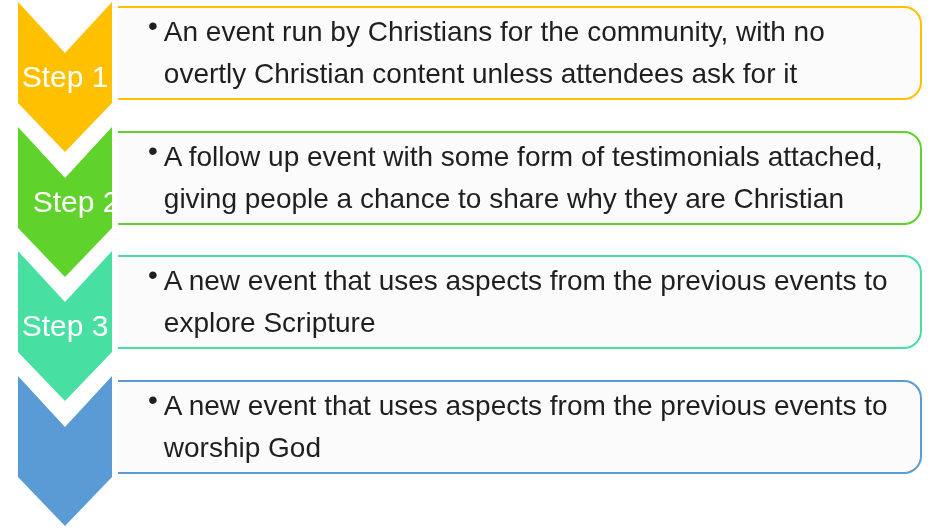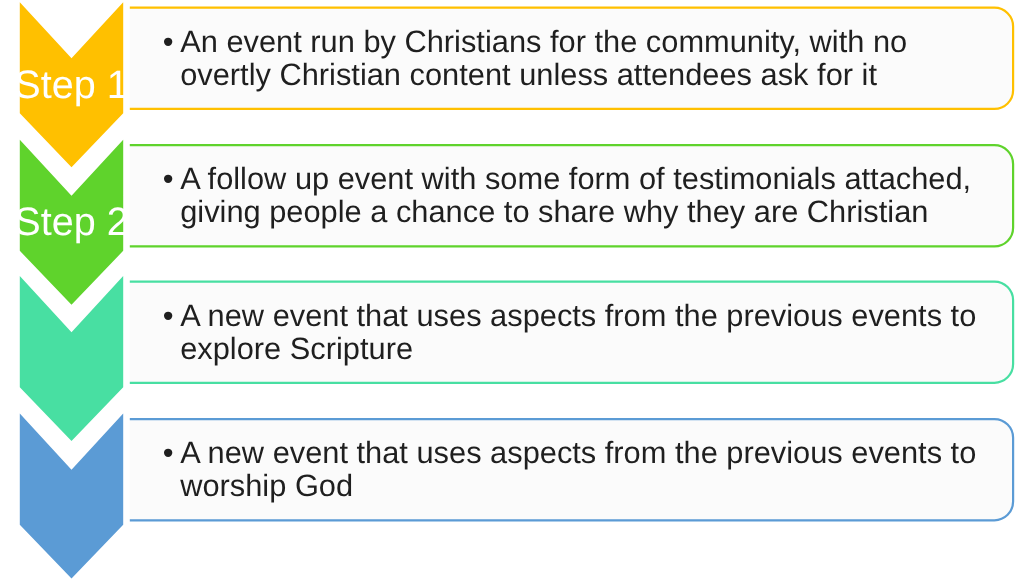--- a/index.html
+++ b/index.html
@@ -35,33 +35,33 @@
   .bullet {
     font-size: 28px;
     line-height: 30px;
     color: #1F1F1F;
     margin-right: 6px;
     flex: none;
   }
   .card-text {
     width: 734px;
     font-size: 28px;
-    line-height: 30px;
+    line-height: 42px;
     color: #1F1F1F;
     flex: none;
   }
 
   .chev { position: absolute; left: 10px; top: -8px; overflow: visible; }
   .step-label {
     position: absolute;
     left: 0;
     top: 57px;
     width: 130px;
     text-align: center;
-    font-size: 36px;
+    font-size: 30px;
     line-height: 36px;
     color: #FFFFFF;
     white-space: nowrap;
   }
 </style>
 </head>
 <body>
 
 <div class="stage">
 
@@ -83,34 +83,35 @@
     <div class="card" style="border-color: rgb(95, 211, 44); background: rgb(251, 251, 251);">
       <div class="bullet-line">
         <span class="bullet">•</span>
         <span class="card-text">A follow up event with some form of testimonials attached, giving people a chance to share why they are Christian</span>
       </div>
     </div>
     <svg class="chev" width="110" height="166" viewBox="0 0 110 166">
       <polygon class="chev-halo" points="8,8 55,59 102,8 102,109 55,158 8,109" fill="#FFFFFF" stroke="#FFFFFF" stroke-width="12" stroke-linejoin="miter"></polygon>
       <polygon class="chev-fill" points="8,8 55,59 102,8 102,109 55,158 8,109" fill="#5FD32C"></polygon>
     </svg>
-    <div class="step-label" style="color: rgb(255, 255, 255);">Step 2</div>
+    <div class="step-label" style="color: rgb(255, 255, 255); padding-left: 11px;">Step 2</div>
   </div>
 
   <div class="row">
     <div class="card" style="border-color: rgb(72, 223, 162); background: rgb(251, 251, 251);">
       <div class="bullet-line">
         <span class="bullet">•</span>
         <span class="card-text">A new event that uses aspects from the previous events to explore Scripture</span>
       </div>
     </div>
     <svg class="chev" width="110" height="166" viewBox="0 0 110 166">
       <polygon class="chev-halo" points="8,8 55,59 102,8 102,109 55,158 8,109" fill="#FFFFFF" stroke="#FFFFFF" stroke-width="12" stroke-linejoin="miter"></polygon>
       <polygon class="chev-fill" points="8,8 55,59 102,8 102,109 55,158 8,109" fill="#48DFA2"></polygon>
     </svg>
+    <div class="step-label" style="color: rgb(255, 255, 255);">Step 3</div>
   </div>
 
   <div class="row">
     <div class="card" style="border-color: rgb(91, 155, 213); background: rgb(251, 251, 251);">
       <div class="bullet-line">
         <span class="bullet">•</span>
         <span class="card-text">A new event that uses aspects from the previous events to worship God</span>
       </div>
     </div>
     <svg class="chev" width="110" height="166" viewBox="0 0 110 166">

